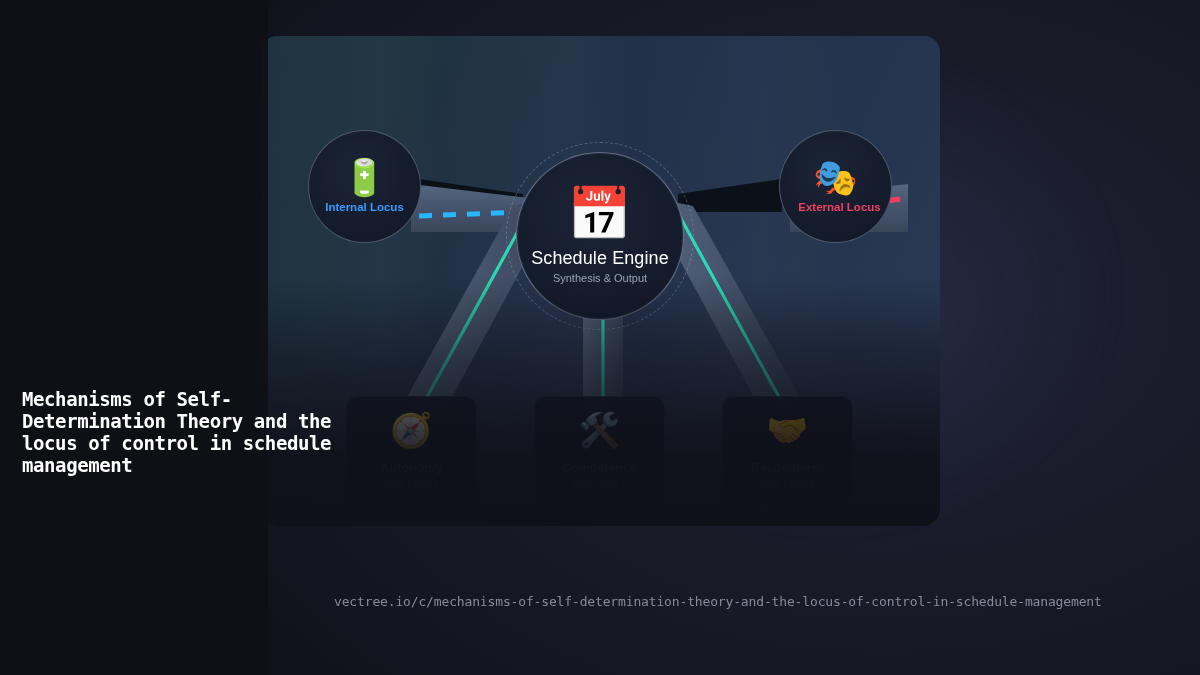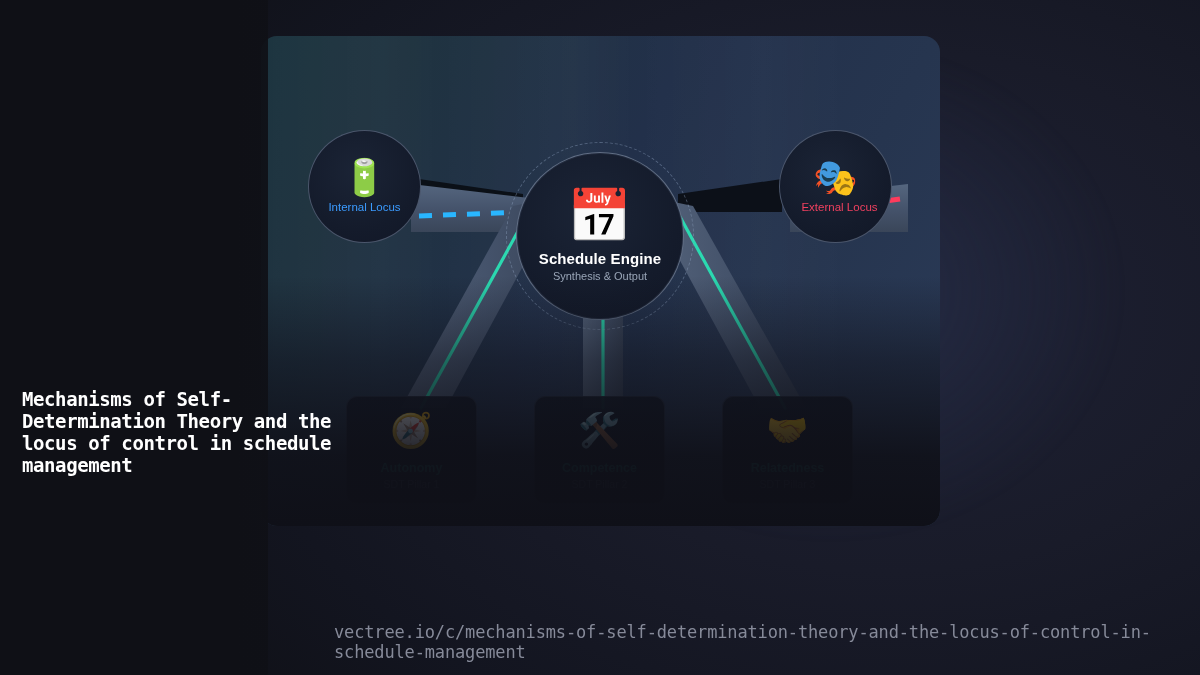--- a/index.html
+++ b/index.html
@@ -76,36 +76,36 @@
   }
   .node .emoji { line-height:1; user-select:none; }
 
   #node-center {
     left:516px; top:152px; width:168px; height:168px;
     border-color:rgba(158,176,204,.55);
     box-shadow:0 0 0 1px rgba(120,140,175,.12) inset;
   }
   #node-center .emoji { font-size:52px; margin-bottom:8px; }
   #node-center .title {
-    font-size:15px; font-weight:bold; color:#ffffff; letter-spacing:.1px;
+    font-size:18px; font-weight:normal; color:#ffffff; letter-spacing:.1px;
   }
   #node-center .sub { font-size:11px; color:#9aa6b8; margin-top:3px; }
 
   
   #center-ring {
     position:absolute; left:506px; top:142px; width:188px; height:188px;
     border-radius:50%;
     border:1.5px dashed rgba(150,170,200,.40);
     z-index:19;
   }
 
   #node-left  { left:308px; top:130px; width:113px; height:113px; }
   #node-right { left:779px; top:130px; width:113px; height:113px; }
   .node-side .emoji { font-size:36px; margin-bottom:5px; }
-  .node-side .title { font-size:11.5px; font-weight:normal; }
+  .node-side .title { font-size:11.5px; font-weight:bold; }
   #node-left  .title { color:#3b9bff; }
   #node-right .title { color:#f0405f;margin-left:8px; }
 
   
   .card {
     position:absolute; z-index:25;
     width:131px; height:108px;
     border-radius:11px;
     background:linear-gradient(170deg, rgba(17,22,34,.93) 0%, rgba(13,17,27,.96) 100%);
     border:1px solid rgba(98,120,150,.22);
@@ -146,23 +146,23 @@
   #headline {
     position:absolute; left:22px; top:388px; width:320px;
     font-family:"DejaVu Sans Mono","Liberation Mono",monospace;
     font-size:19px; line-height:1.16; font-weight:bold;
     color:#ffffff; letter-spacing:-0.4px;
     z-index:61;
   }
 
   
   #url {
-    position:absolute; left:334px; top:622px;
+    position:absolute; left:334px; top:594px;
     font-family:"DejaVu Sans Mono","Liberation Mono",monospace;
-    font-size:17px; color:#868a99; letter-spacing:-0.15px;
+    font-size:13px; color:#868a99; letter-spacing:-0.15px;
     z-index:70;
   }
 </style>
 </head>
 <body>
 
 <div id="bg-base"></div>
 <div id="bg-glow"></div>
 
 <div id="panel">

